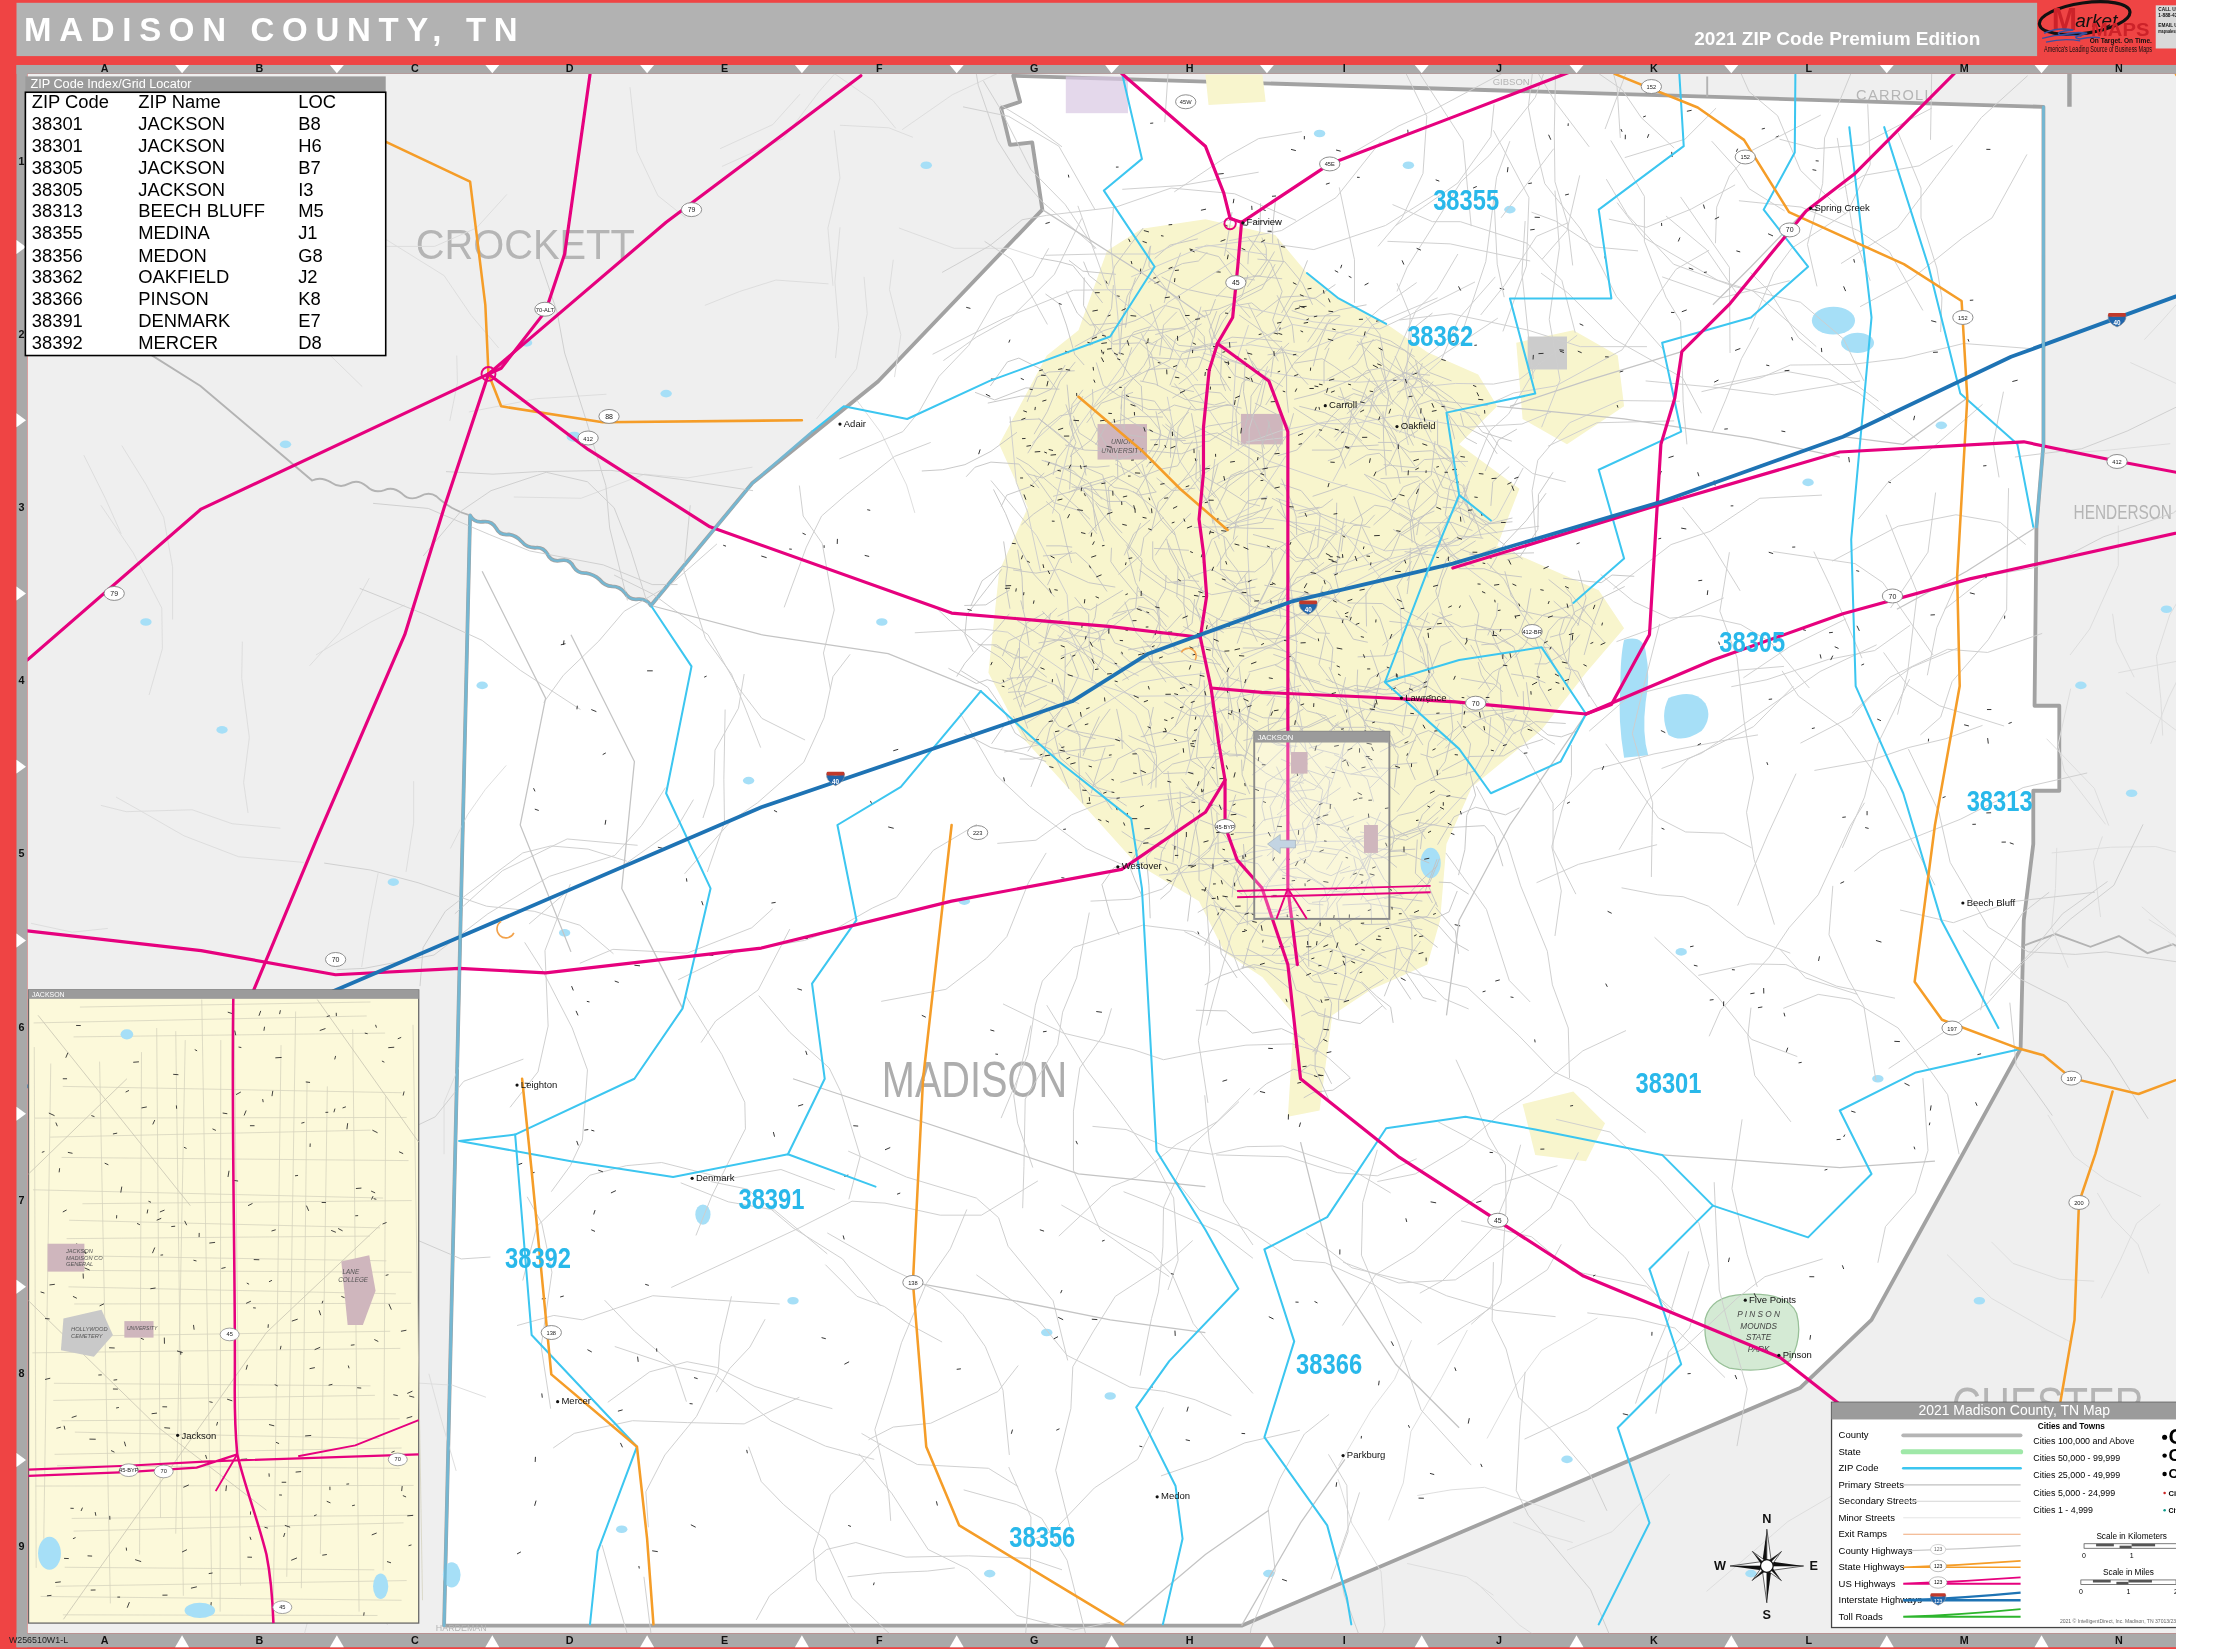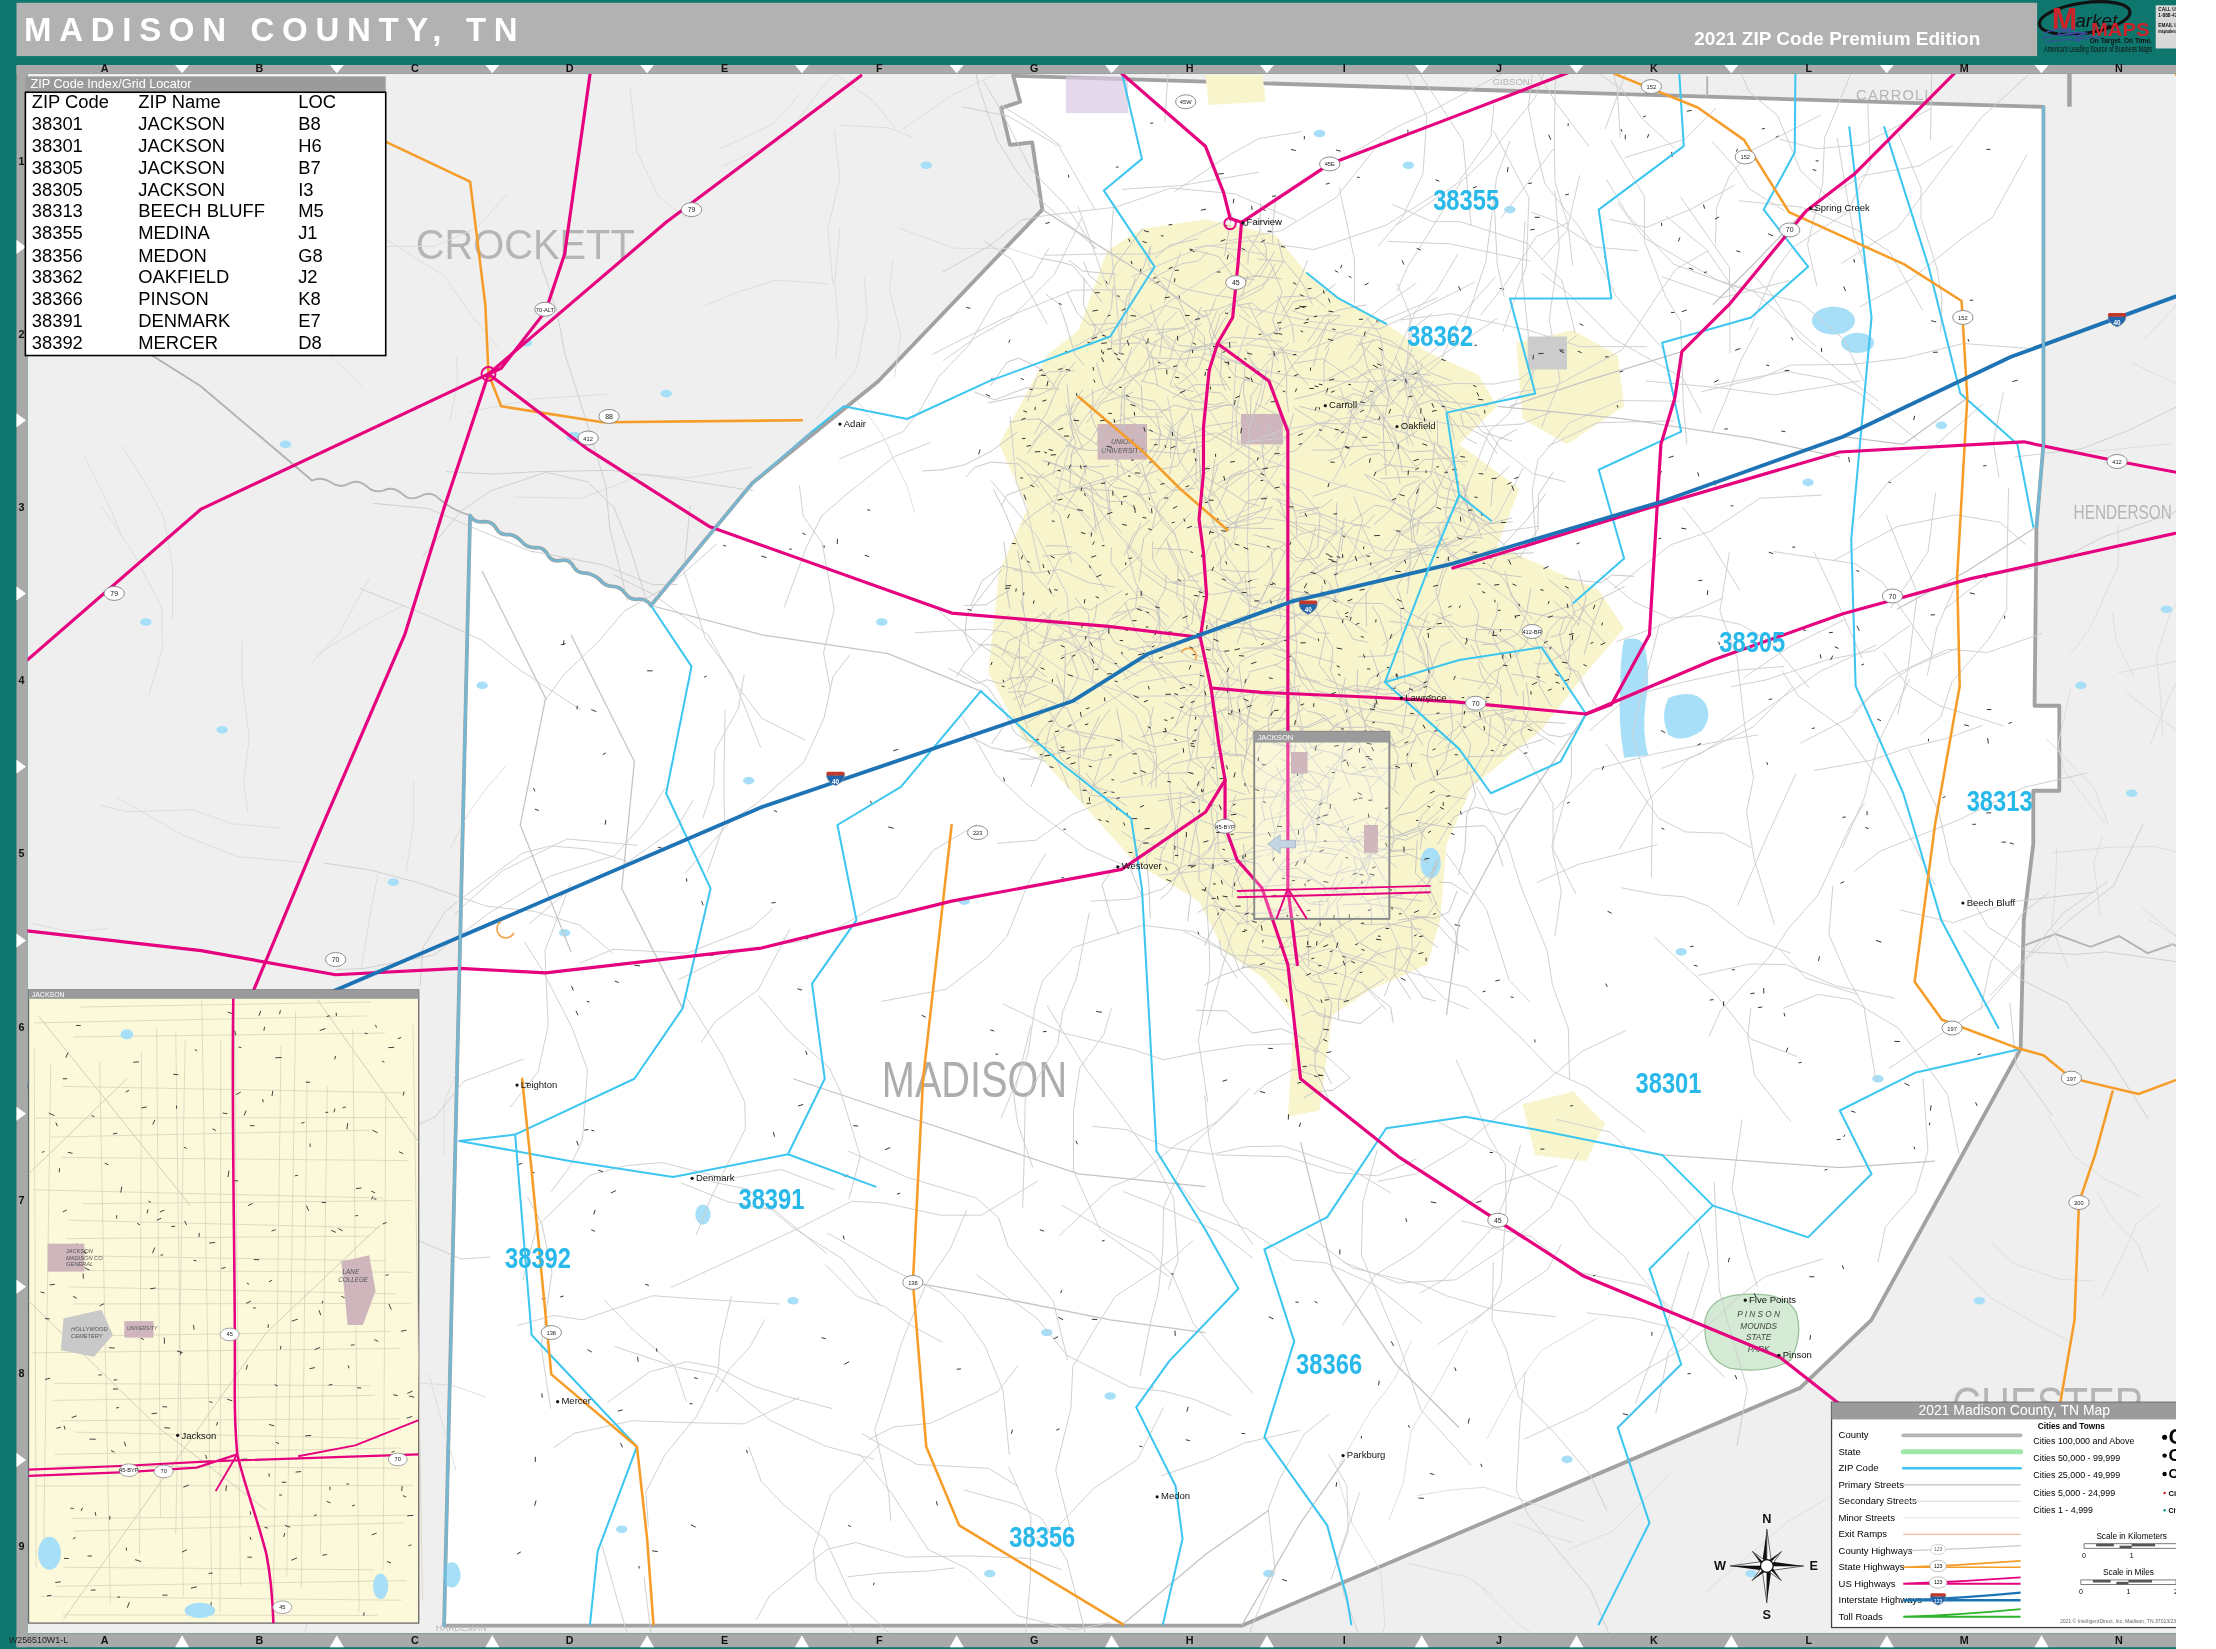--- a/index.html
+++ b/index.html
@@ -1,14 +1,14 @@
 <!DOCTYPE html>
 <html style="font-size:10px"><head><meta charset="utf-8"><style>
 html,body{margin:0;padding:0;background:#fff;}
-#page{position:relative;width:2176px;height:1650px;background:#0f766e;overflow:hidden;font-family:"Liberation Sans",sans-serif;}
+#page{position:relative;width:2176px;height:1650px;background:#ef4444;overflow:hidden;font-family:"Liberation Sans",sans-serif;}
 svg text{font-family:"Liberation Sans",sans-serif;}
 </style></head><body>
 <div id="page">
 <svg width="2216" height="1650" viewBox="0 0 3493 2600" style="position:absolute;left:0;top:0">
 <defs>
         <clipPath id="mapc">
           <rect x="43" y="116" width="3419" height="2458"></rect>
         </clipPath>
       </defs>
 <rect x="26" y="4" width="3185" height="84" fill="#b2b2b2"></rect>

